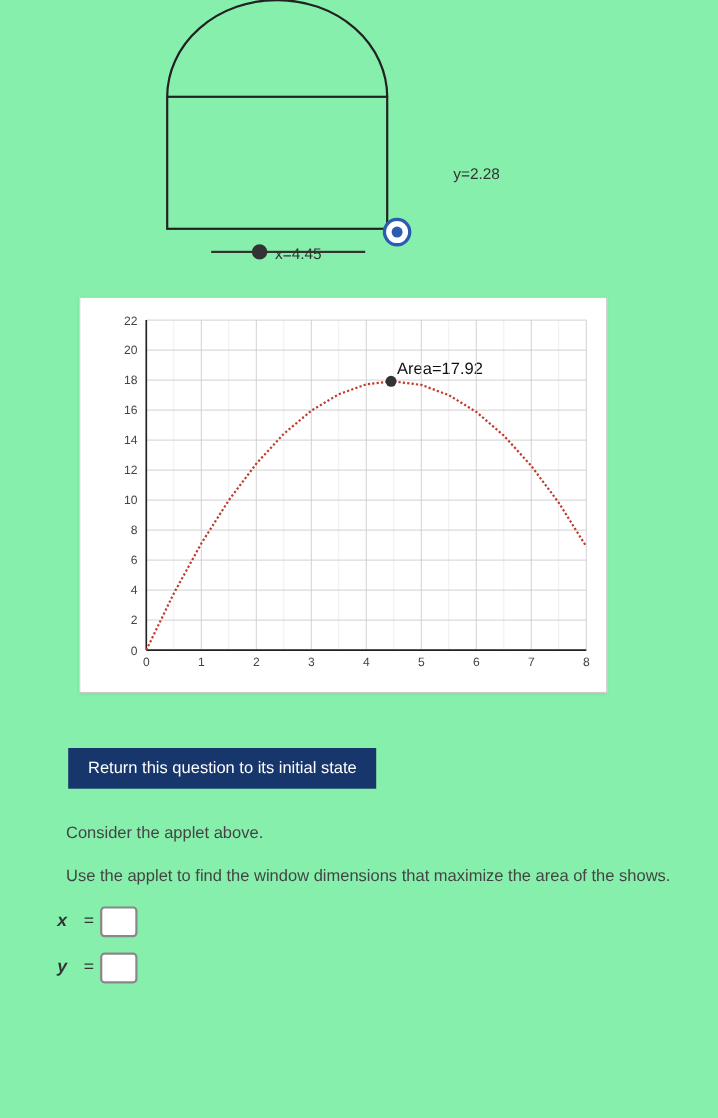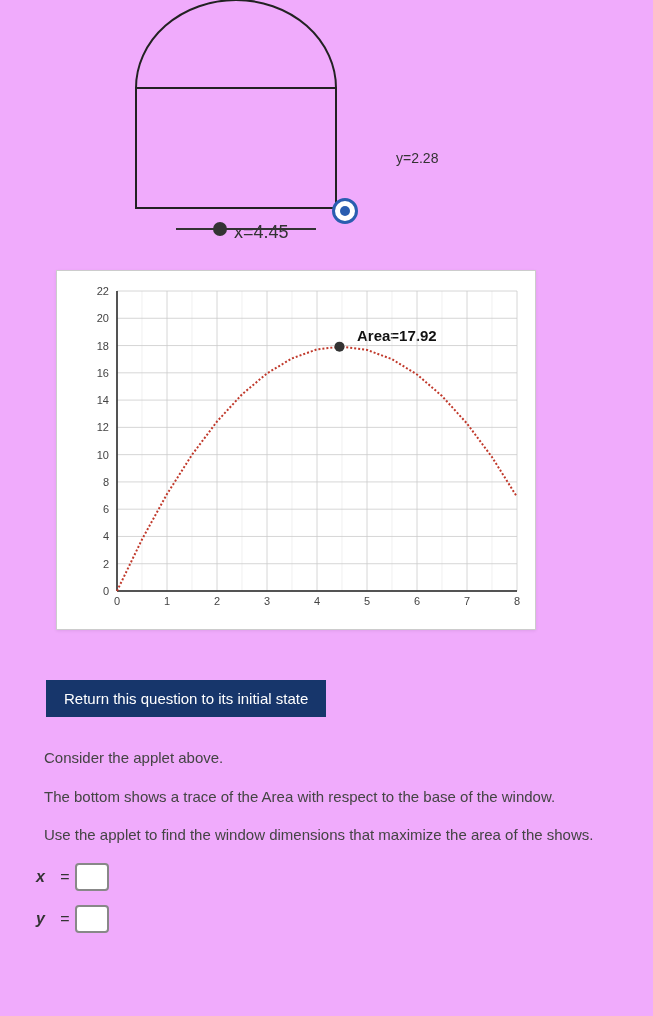--- a/index.html
+++ b/index.html
@@ -5,24 +5,24 @@
 * { box-sizing: border-box; margin: 0; padding: 0; }
 body {
   font-family: Arial, Helvetica, sans-serif;
   background: #f5f5f5;
   width: 653px;
   height: 1016px;
   padding: 0;
   color: #333;
 }
 .page {
-  background: #f0abfc;
+  background: #86efac;
   width: 100%;
   height: 100%;
-  padding: 0 20px 20px 16px;
+  padding: 0 20px 20px 32px;
   position: relative;
 }
 .applet-top {
   position: relative;
   width: 400px;
   height: 260px;
   margin-left: 40px;
 }
 .norman-window {
   position: absolute;
@@ -44,21 +44,21 @@
   top: 222px;
   width: 14px;
   height: 14px;
   border-radius: 50%;
   background: #333;
 }
 .slider-label {
   position: absolute;
   left: 178px;
   top: 222px;
-  font-size: 18px;
+  font-size: 14px;
   color: #333;
 }
 .y-label {
   position: absolute;
   left: 340px;
   top: 150px;
   font-size: 14px;
   color: #333;
 }
 .drag-handle-outer {
@@ -97,24 +97,24 @@
 }
 .plot-area {
   position: absolute;
   left: 60px;
   top: 20px;
   width: 400px;
   height: 300px;
 }
 .area-label {
   position: absolute;
-  left: 300px;
+  left: 288px;
   top: 56px;
   font-size: 15px;
-  font-weight: bold;
+  font-weight: normal;
   color: #111;
 }
 .reset-button {
   margin: 30px 0 0 30px;
   background: #17366b;
   color: #fff;
   border: none;
   padding: 10px 18px;
   font-size: 15px;
   cursor: pointer;
@@ -237,21 +237,20 @@
       </svg>
     </div>
   </div>
 
   
   <button class="reset-button">Return this question to its initial state</button>
 
   
   <div class="content">
     <p>Consider the applet above.</p>
-    <p>The bottom shows a trace of the Area with respect to the base of the window.</p>
     <p>Use the applet to find the window dimensions that maximize the area of the shows.</p>
   </div>
 
   
   <div class="eq-row">
     <span class="eq-var">x</span>
     <span class="eq-eq">=</span>
     <input class="answer-box" type="text" style="">
   </div>
   <div class="eq-row" style="margin-top:14px;">

